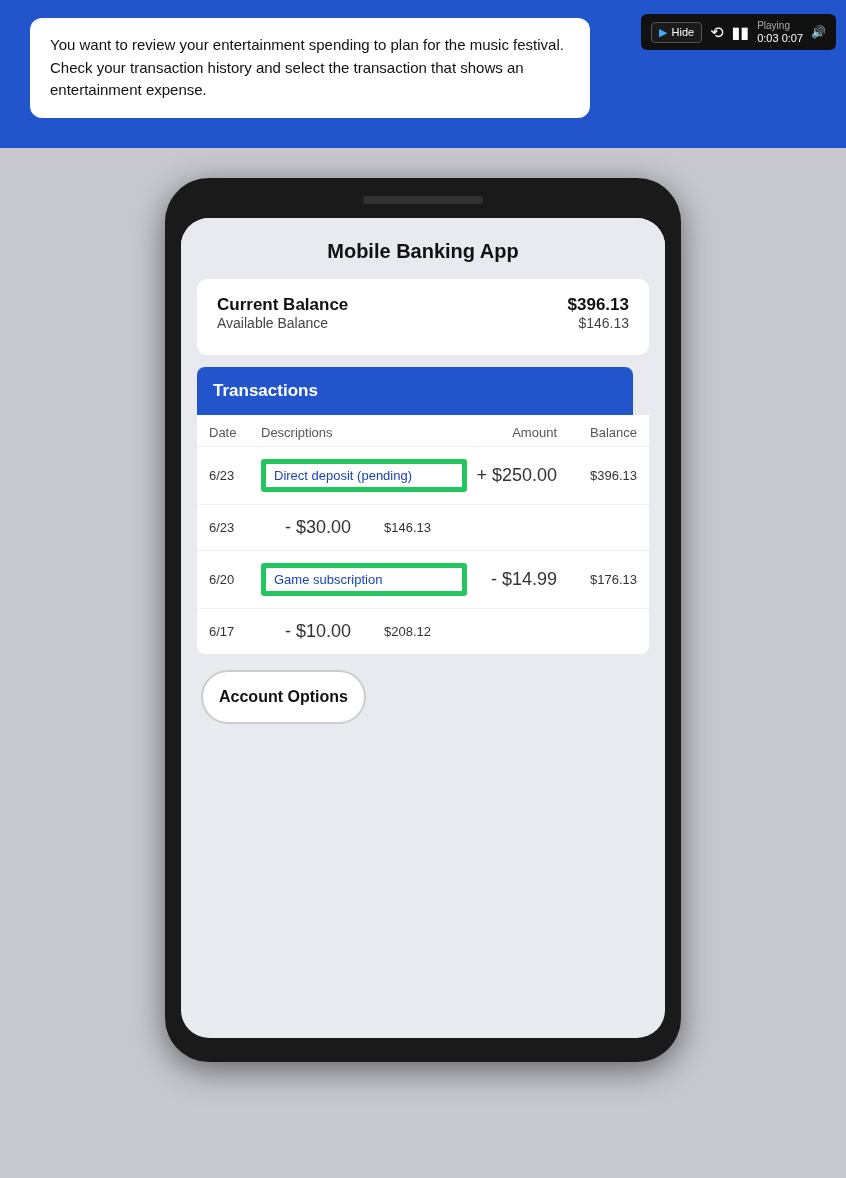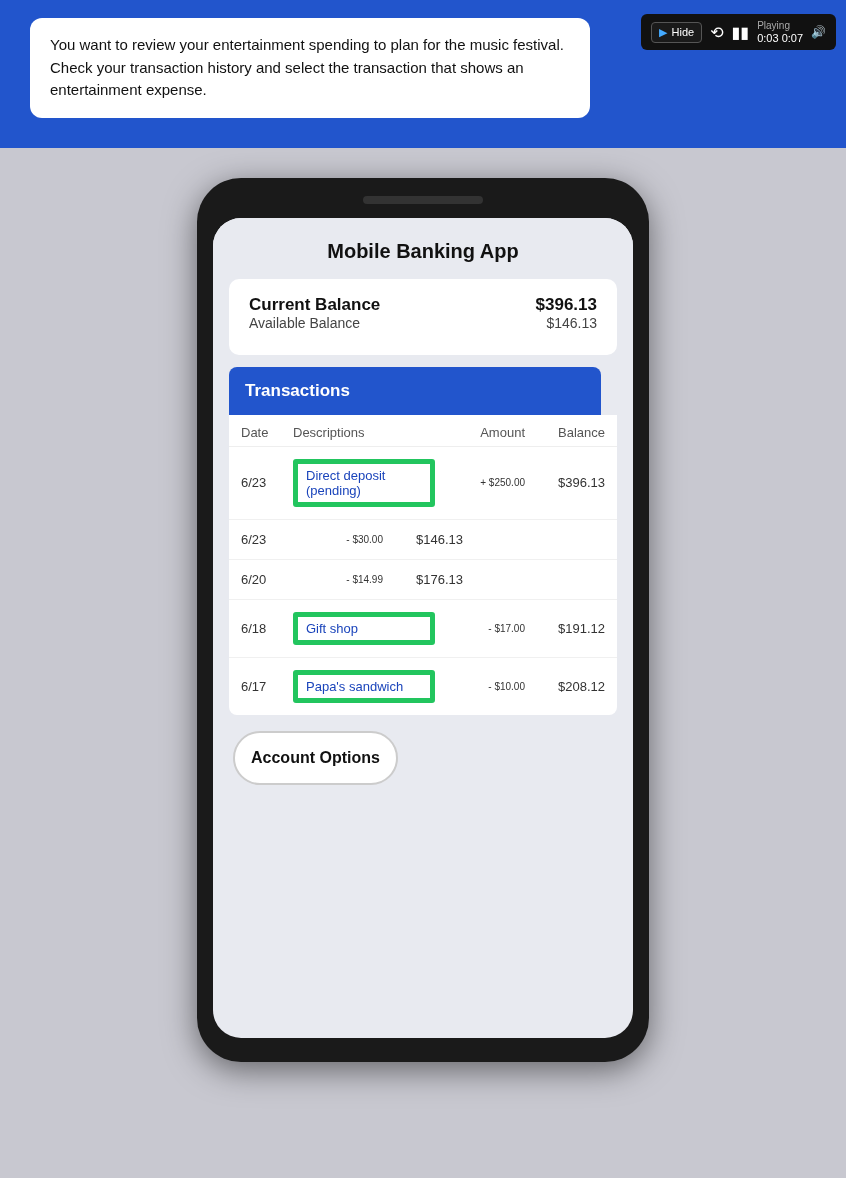--- a/index.html
+++ b/index.html
@@ -67,21 +67,21 @@
     
     .content-area {
       background: #c8c8d0;
       display: flex;
       justify-content: center;
       padding: 30px 0 20px 0;
     }
 
     
     .phone-device {
-      width: 452px;
+      width: 516px;
       background: #1a1a1a;
       border-radius: 44px;
       padding: 18px 16px 24px 16px;
       box-shadow: 0 8px 32px rgba(0,0,0,0.5);
       position: relative;
     }
     .phone-notch {
       width: 120px;
       height: 8px;
       background: #333;
@@ -190,21 +190,21 @@
       color: #1a44bb;
       font-weight: 500;
       border: 5px solid #22c55e;
       padding: 4px 8px;
       border-radius: 3px;
       background: white;
     }
     .row-amount {
       width: 90px;
       text-align: right;
-      font-size: 10px;
+      font-size: 18px;
       color: #333;
     }
     .row-balance {
       width: 80px;
       text-align: right;
       font-size: 13px;
       color: #333;
     }
 
     
@@ -288,32 +288,26 @@
     <span class="row-amount">+ $250.00</span>
     <span class="row-balance">$396.13</span>
   </div>
             <div class="table-row">
     <span class="row-date">6/23</span>
     <span class="row-amount">- $30.00</span>
     <span class="row-balance">$146.13</span>
   </div>
             <div class="table-row">
     <span class="row-date">6/20</span>
+    <span class="row-desc">Game subscription</span>
     <span class="row-amount">- $14.99</span>
     <span class="row-balance">$176.13</span>
   </div>
             <div class="table-row">
-    <span class="row-date">6/18</span>
-    <span class="row-desc">Gift shop</span>
-    <span class="row-amount">- $17.00</span>
-    <span class="row-balance">$191.12</span>
-  </div>
-            <div class="table-row">
     <span class="row-date">6/17</span>
-    <span class="row-desc">Papa's sandwich</span>
     <span class="row-amount">- $10.00</span>
     <span class="row-balance">$208.12</span>
   </div>
           </div>
       </div>
 
       <button class="account-options-btn">Account Options</button>
     </div>
   </div>
 </div>

